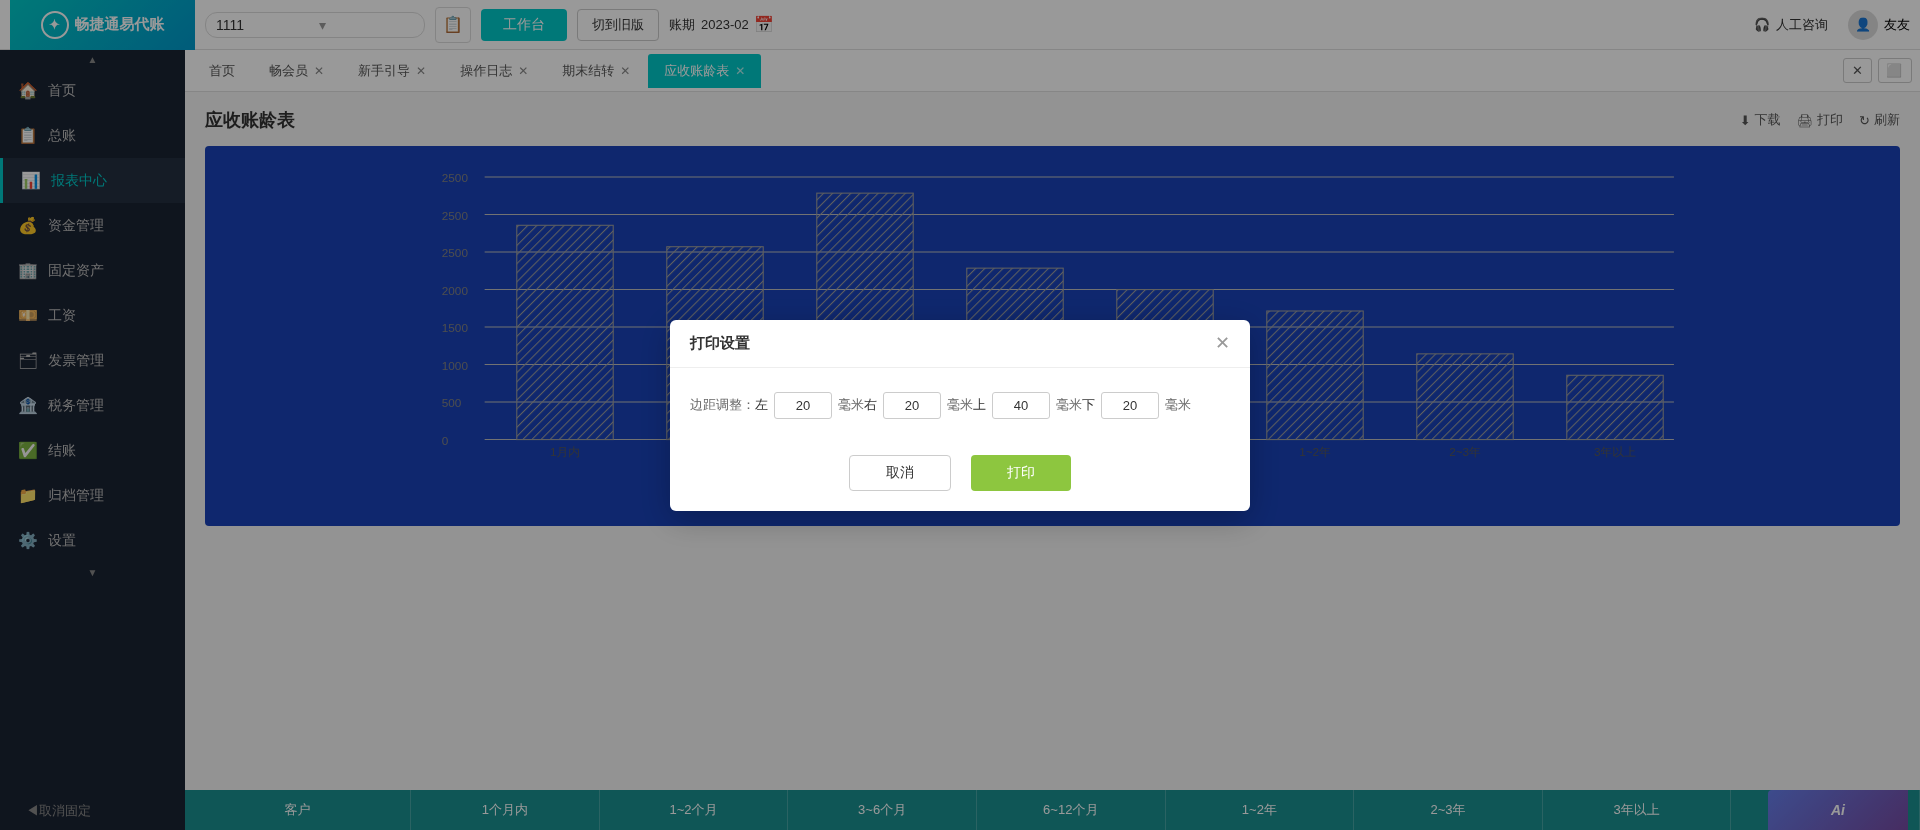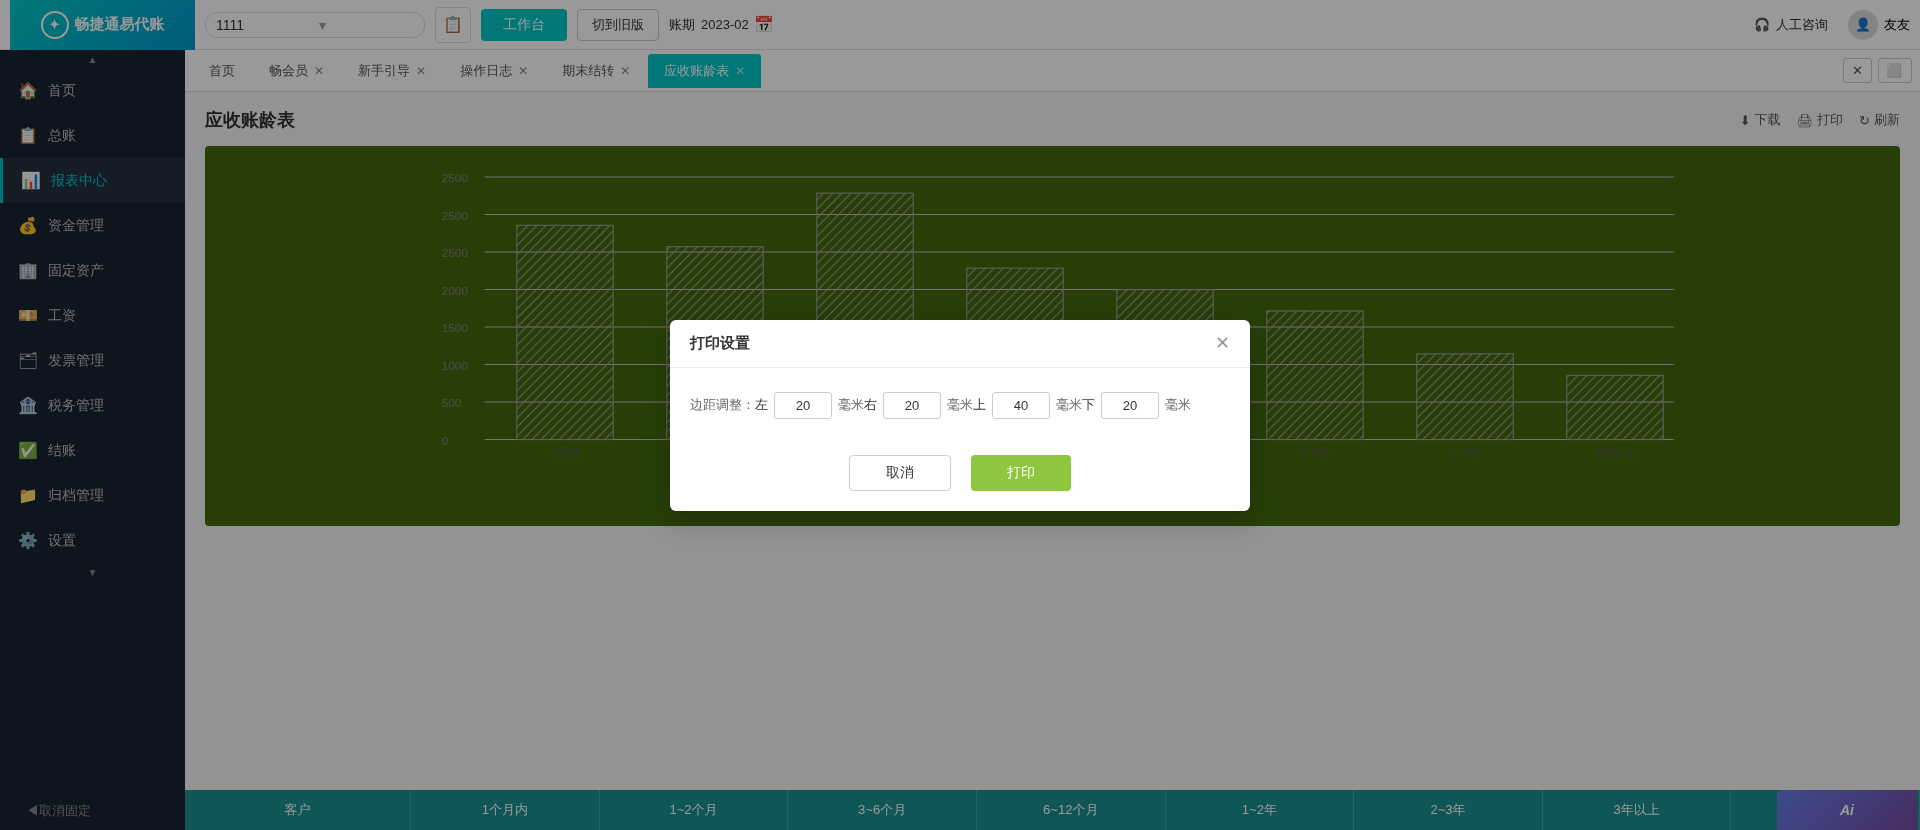--- a/index.html
+++ b/index.html
@@ -246,21 +246,21 @@
       display: flex;
       align-items: center;
       gap: 4px;
       color: #555;
       font-size: 13px;
       cursor: pointer;
     }
 
     
     .chart-area {
-      background: #4d7c0f;
+      background: #1d4ed8;
       border-radius: 4px;
       padding: 15px;
       position: relative;
       height: 380px;
       filter: brightness(0.85);
     }
 
     
     .bottom-table-bar {
       position: absolute;
@@ -372,21 +372,21 @@
       border-radius: 4px;
       color: #fff;
       font-size: 14px;
       cursor: pointer;
     }
 
     
     .ai-badge {
       position: fixed;
       bottom: 0;
-      right: 3px;
+      right: 12px;
       width: 140px;
       height: 40px;
       background: linear-gradient(135deg, #667eea, #764ba2);
       color: #fff;
       display: flex;
       align-items: center;
       justify-content: center;
       font-size: 14px;
       font-style: italic;
       font-weight: bold;

